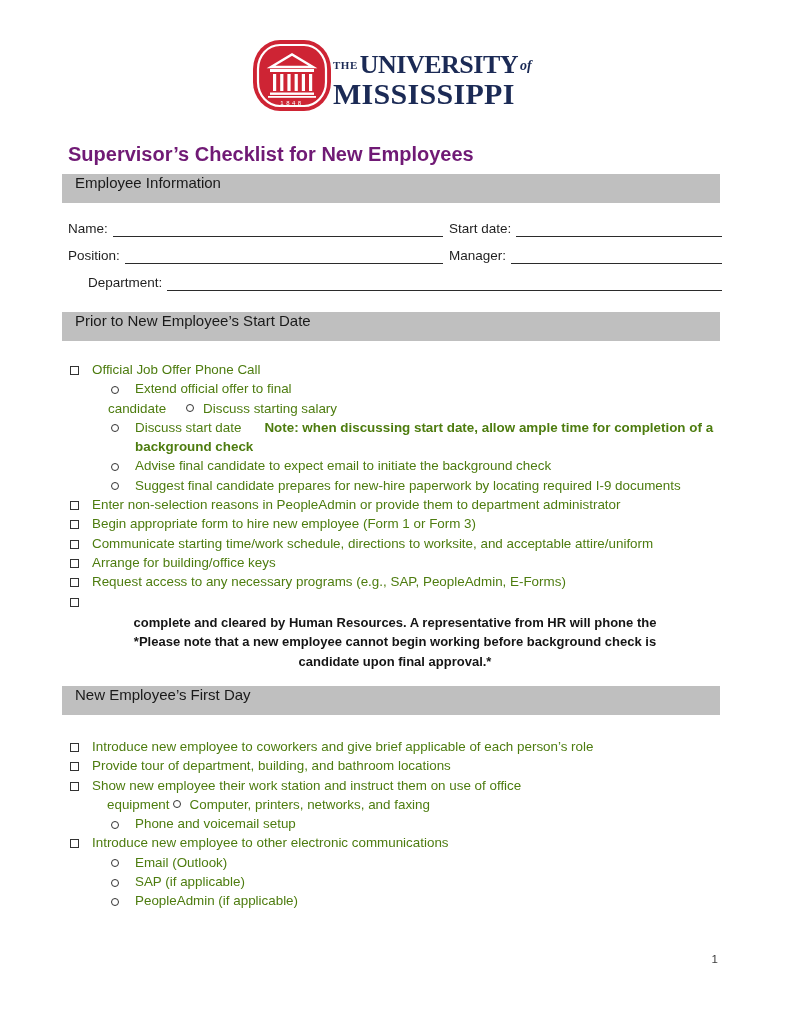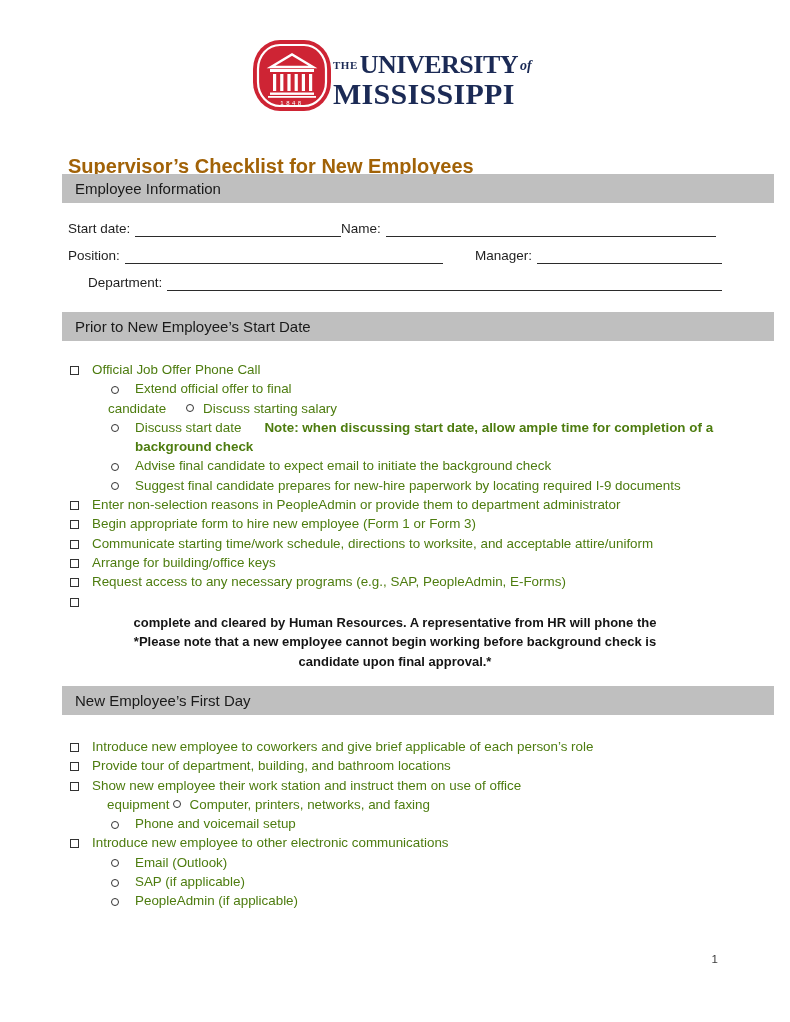--- a/index.html
+++ b/index.html
@@ -14,29 +14,29 @@
   .crest{position:absolute;left:252px;top:39px;width:80px;height:73px;}
   .wordmark{position:absolute;left:333px;top:52px;width:230px;color:#1b2a55;
             font-family:"Liberation Serif", serif;line-height:1;}
   .wm-l1{display:flex;align-items:baseline;white-space:nowrap;}
   .wm-the{font-size:11px;font-weight:700;letter-spacing:.5px;position:relative;top:-4px;margin-right:2px;}
   .wm-univ{font-size:26px;font-weight:700;letter-spacing:-.5px;}
   .wm-of{font-size:14px;font-weight:700;font-style:italic;margin-left:2px;position:relative;top:-3px;}
   .wm-l2{font-size:30px;font-weight:700;letter-spacing:.3px;margin-top:1px;}
 
   
-  .doc-title{position:absolute;left:68px;top:155px;font-size:20px;font-weight:700;color:#a16207;}
-  .bar{position:absolute;left:62px;width:712px;height:29px;background:#bfbfbf;
-       display:flex;align-items:center;box-sizing:border-box;padding-left:13px;
+  .doc-title{position:absolute;left:68px;top:143px;font-size:20px;font-weight:700;color:#701a75;}
+  .bar{position:absolute;left:62px;width:658px;height:29px;background:#bfbfbf;
+       display:flex;align-items:flex-start;box-sizing:border-box;padding-left:13px;
        font-size:15px;color:#1a1a1a;}
   .bar1{top:174px;} .bar2{top:312px;} .bar3{top:686px;}
 
   
   .frow{position:absolute;left:68px;right:68px;display:flex;font-size:13.5px;}
-  .frow1{top:221px;} .frow2{top:248px;gap:26px;} .frow3{top:275px;}
+  .frow1{top:221px;} .frow2{top:248px;} .frow3{top:275px;}
   .field{display:flex;align-items:flex-end;}
   .field .lbl{white-space:nowrap;padding-right:5px;padding-bottom:1px;}
   .field .fill{flex:1;border-bottom:1.5px solid #2b2b2b;height:15px;}
   .fl{width:375px;margin-right:6px;} .fr{flex:1;} .fw{flex:1;margin-left:20px;}
 
   
   .list{position:absolute;left:68px;right:62px;font-size:13.4px;line-height:19.3px;color:#4d7c0f;}
   .list1{top:360px;} .list2{top:737px;}
   .ln{position:relative;}
   .l-item{padding-left:24px;}
@@ -91,26 +91,26 @@
   <div class="wm-l2">MISSISSIPPI</div>
 </div>
 
 <div class="doc-title">Supervisor’s Checklist for New Employees</div>
 
 <div class="bar bar1">
   <span>Employee Information</span>
 </div>
 
 <div class="frow frow1">
+  <div class="field fl">
+    <span class="lbl">Name:</span>
+    <span class="fill"></span>
+  </div>
   <div class="field fr">
     <span class="lbl">Start date:</span>
-    <span class="fill"></span>
-  </div>
-  <div class="field fl">
-    <span class="lbl">Name:</span>
     <span class="fill"></span>
   </div>
 </div>
 
 <div class="frow frow2">
   <div class="field fl">
     <span class="lbl">Position:</span>
     <span class="fill"></span>
   </div>
   <div class="field fr">

